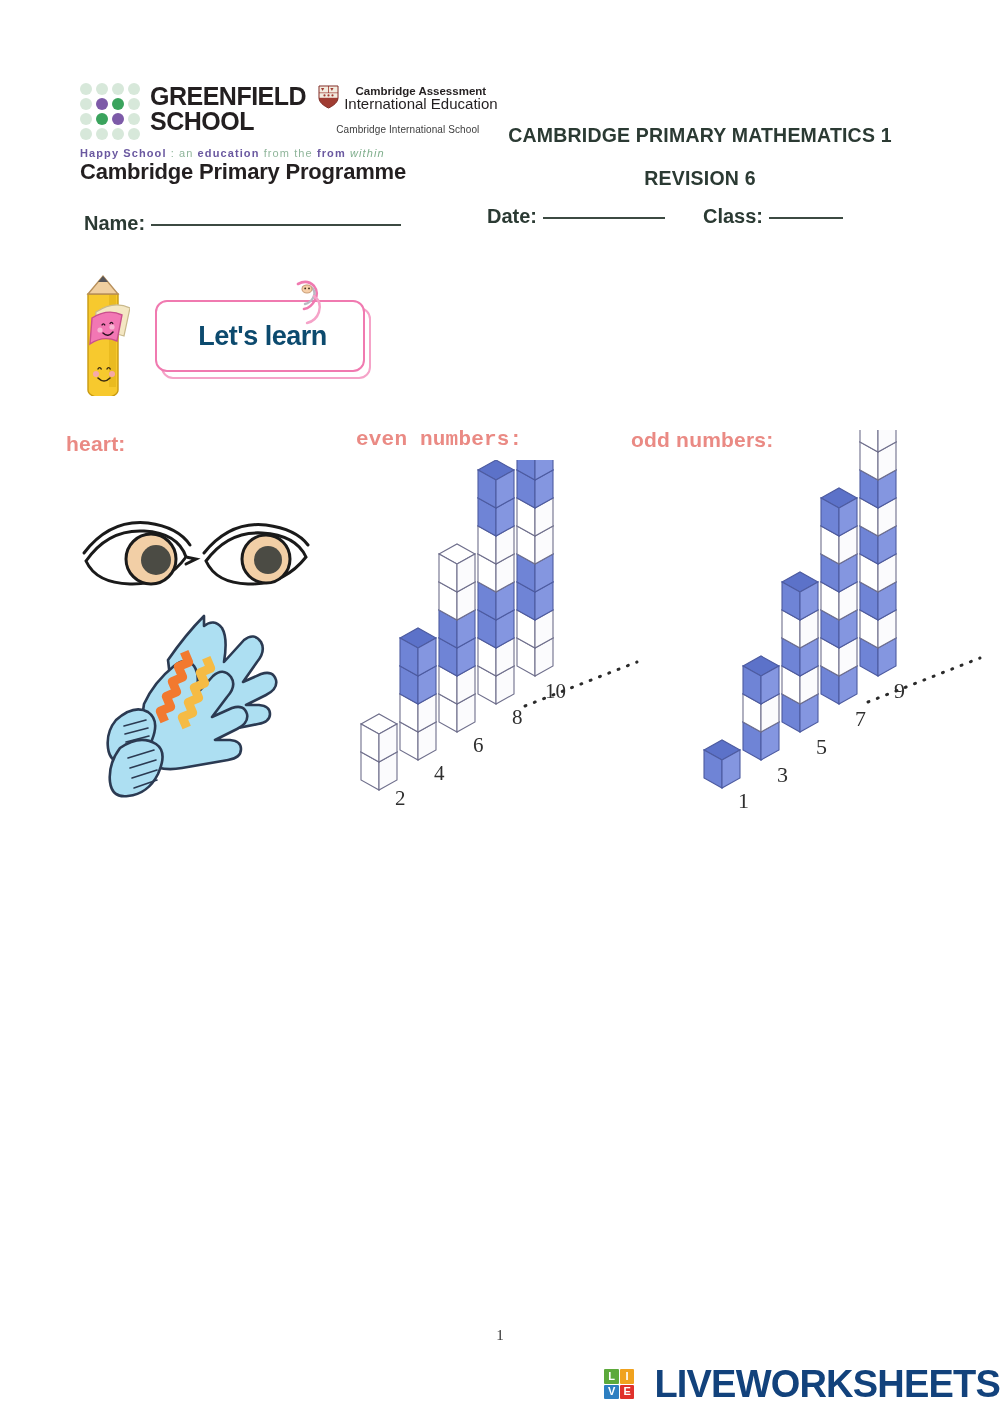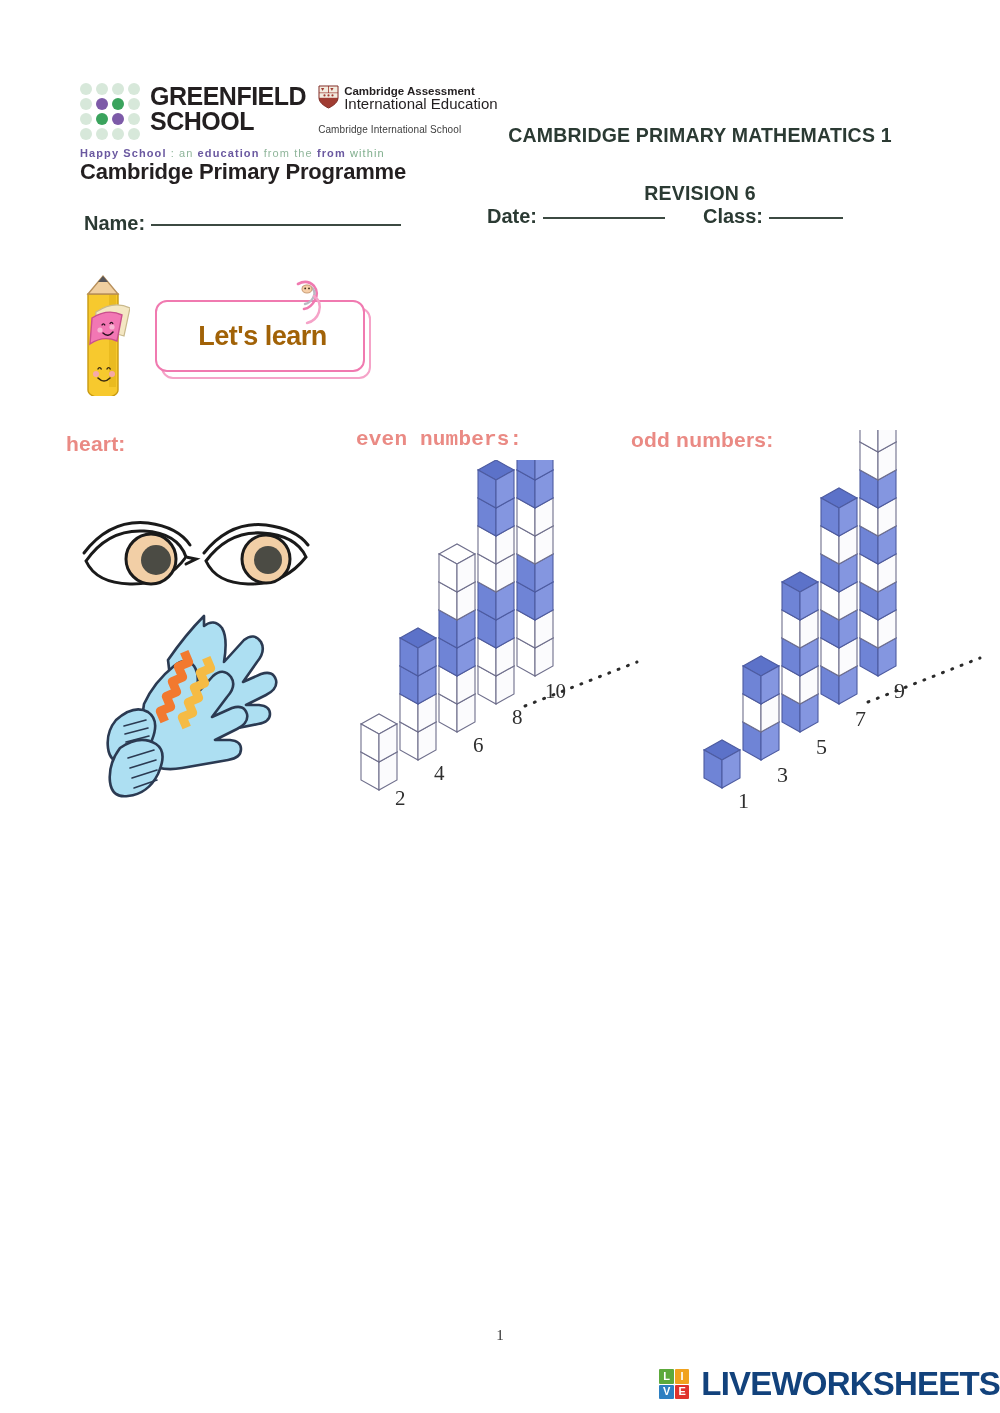--- a/index.html
+++ b/index.html
@@ -61,20 +61,21 @@
     letter-spacing: -0.5px;
     color: #231f20;
     flex: 0 0 auto;
     padding-top: 2px;
   }
 
   #cam-logo {
     margin-left: 12px;
     flex: 0 0 auto;
     padding-top: 3px;
+    text-align: center;
   }
   #cam-top { display: flex; align-items: flex-start; }
   #shield {
     width: 21px; height: 24px;
     flex: 0 0 auto;
     margin-right: 5px;
   }
   #cam-lines { line-height: 12.5px; }
   .cam-l1 { font-size: 11.5px; color: #231f20; font-weight: 600; }
   .cam-l2 { font-size: 15px; color: #231f20; }
@@ -86,21 +87,21 @@
   }
 
   #tagline {
     margin-top: 5px;
     font-size: 11px;
     letter-spacing: 1.1px;
     white-space: nowrap;
   }
   .tg-b { font-weight: bold; color: #6a58a0; }
   .tg-l { color: #8fb59a; }
-  .tg-g { color: #7fae8c; }
+  .tg-g { color: #7fae8c; font-style: italic; }
 
   #programme {
     font-size: 22px;
     font-weight: bold;
     color: #231f20;
     letter-spacing: -0.2px;
   }
 
   
   #doc-title {
@@ -108,21 +109,21 @@
     left: 470px; top: 124px;
     width: 460px;
     text-align: center;
     font-size: 19.5px;
     font-weight: bold;
     color: #2b3a33;
     letter-spacing: 0.2px;
   }
   #doc-subtitle {
     position: absolute;
-    left: 470px; top: 182px;
+    left: 470px; top: 167px;
     width: 460px;
     text-align: center;
     font-size: 19.5px;
     font-weight: bold;
     color: #2b3a33;
     letter-spacing: 0.2px;
   }
 
   
   .field {
@@ -173,21 +174,21 @@
   }
   #ll-text {
     position: absolute;
     left: 105px; top: 45px;
     width: 195px;
     height: 42px;
     line-height: 42px;
     text-align: center;
     font-size: 27px;
     font-weight: bold;
-    color: #a16207;
+    color: #0c4a6e;
     letter-spacing: -0.5px;
   }
   
   #pencil {
     position: absolute;
     left: 18px; top: 4px;
     width: 52px; height: 122px;
   }
   #clip {
     position: absolute;
@@ -259,25 +260,25 @@
     font-size: 11px;
     font-weight: bold;
     border-radius: 1px;
     line-height: 1;
   }
   .lw-L { background: #5ca93b; }
   .lw-I { background: #f0a21e; }
   .lw-V { background: #2d7fc1; }
   .lw-E { background: #e0322c; }
   #lw-word {
-    font-size: 33px;
+    font-size: 38px;
     font-weight: bold;
     color: #12427c;
     letter-spacing: -0.8px;
-    margin-left: 12px;
+    margin-left: 20px;
   }
 </style>
 </head>
 <body>
 
 <div id="header">
 
   <div id="brand-block">
     <div id="logo-row">
 

